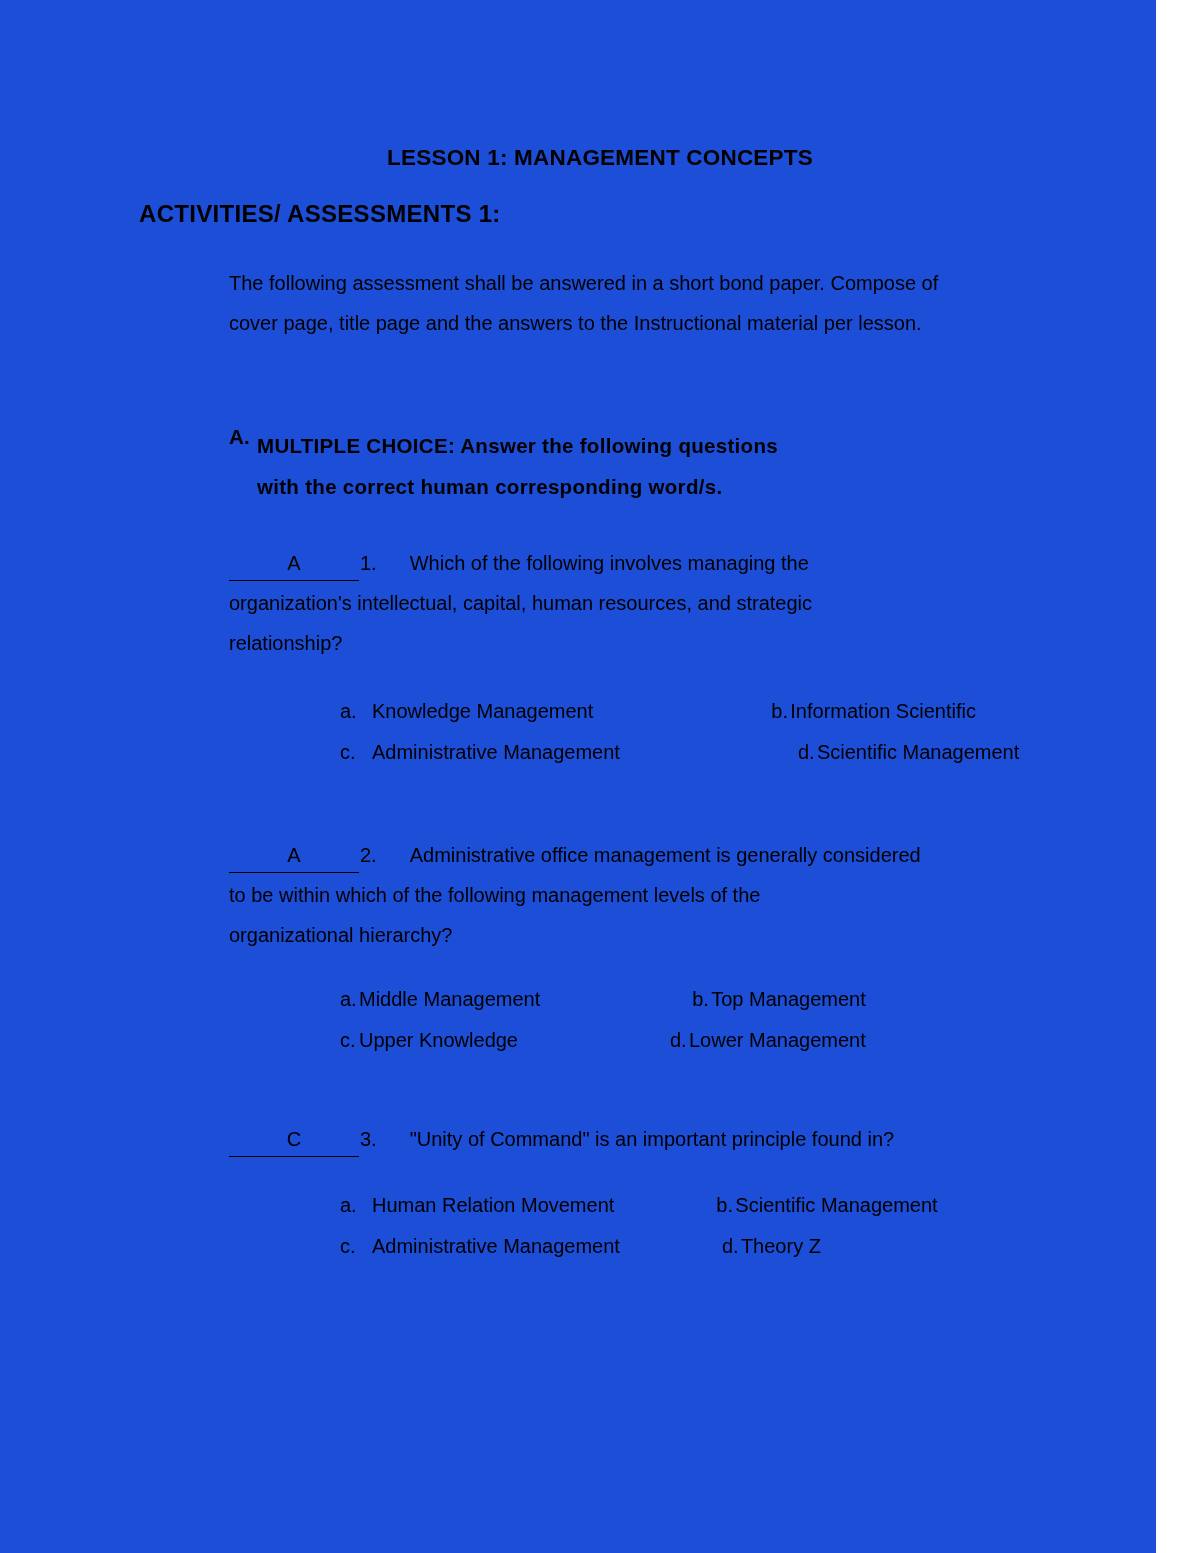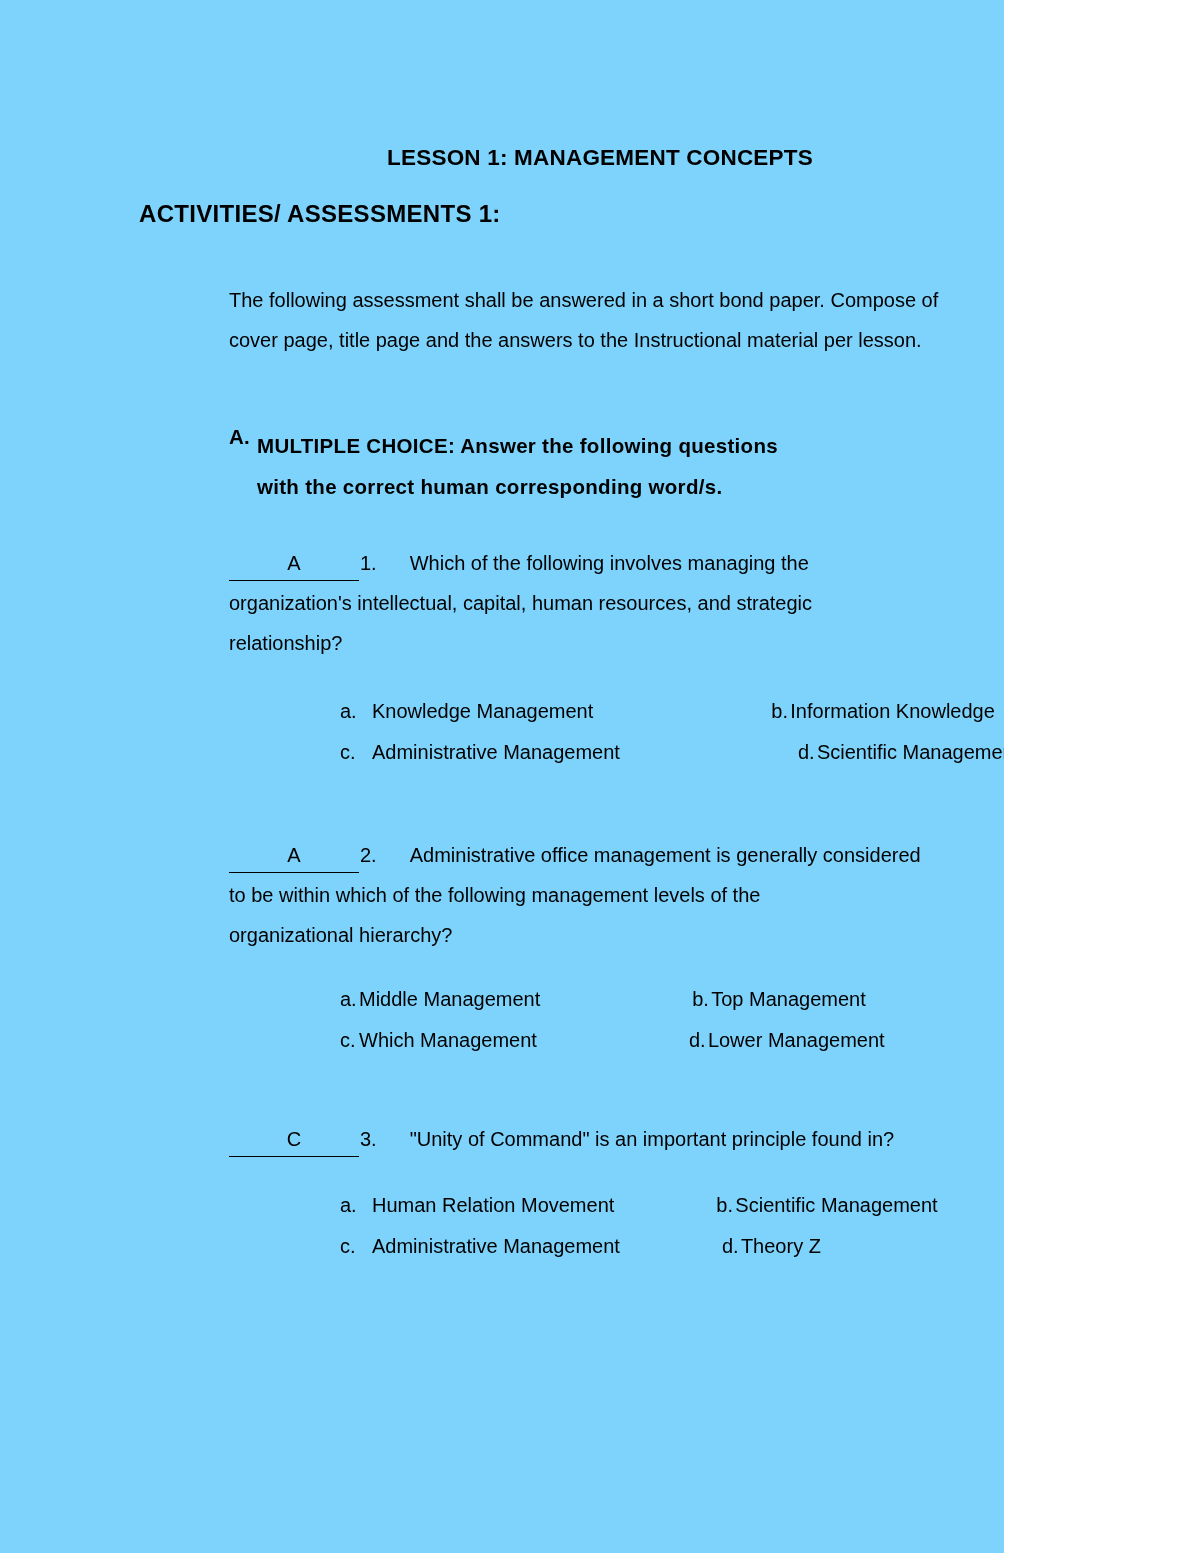--- a/index.html
+++ b/index.html
@@ -8,23 +8,23 @@
     padding: 0;
     background: #ffffff;
   }
   body {
     font-family: "Liberation Sans", sans-serif;
     color: #000000;
     -webkit-font-smoothing: none;
   }
   .page {
     position: relative;
-    width: 1004px;
+    width: 1156px;
     height: 1553px;
-    background: #7dd3fc;
+    background: #1d4ed8;
     overflow: hidden;
     box-sizing: border-box;
   }
   
   .doc-title {
     position: absolute;
     left: 0;
     top: 145px;
     width: 1200px;
     text-align: center;
@@ -40,21 +40,21 @@
     top: 200px;
     font-size: 24px;
     font-weight: bold;
     letter-spacing: 0.3px;
     white-space: nowrap;
   }
   
   .intro {
     position: absolute;
     left: 229px;
-    top: 280px;
+    top: 263px;
     width: 760px;
     font-size: 20px;
     line-height: 40px;
   }
   
   .part-a {
     position: absolute;
     left: 229px;
     top: 425px;
     width: 760px;
@@ -190,21 +190,21 @@
       </div>
       <div class="sp-q1-opts"></div>
       <div class="options">
         <div class="opt-row">
           <span class="opt-cell col-left gut-wide">
             <span class="opt-letter">a.</span>
             <span>Knowledge Management</span>
           </span>
           <span class="opt-cell col-right">
             <span class="opt-letter">b.</span>
-            <span>Information Knowledge</span>
+            <span>Information Scientific</span>
           </span>
         </div>
         <div class="opt-row">
           <span class="opt-cell col-left gut-wide">
             <span class="opt-letter">c.</span>
             <span>Administrative Management</span>
           </span>
           <span class="opt-cell col-right">
             <span class="opt-letter">d.</span>
             <span>Scientific Management</span>
@@ -234,21 +234,21 @@
             <span>Middle Management</span>
           </span>
           <span class="opt-cell col-right">
             <span class="opt-letter">b.</span>
             <span>Top Management</span>
           </span>
         </div>
         <div class="opt-row">
           <span class="opt-cell col-left gut-narrow">
             <span class="opt-letter">c.</span>
-            <span>Which Management</span>
+            <span>Upper Knowledge</span>
           </span>
           <span class="opt-cell col-right">
             <span class="opt-letter">d.</span>
             <span>Lower Management</span>
           </span>
         </div>
       </div>
     </div>
 
     <div class="sp-after-q2"></div>

